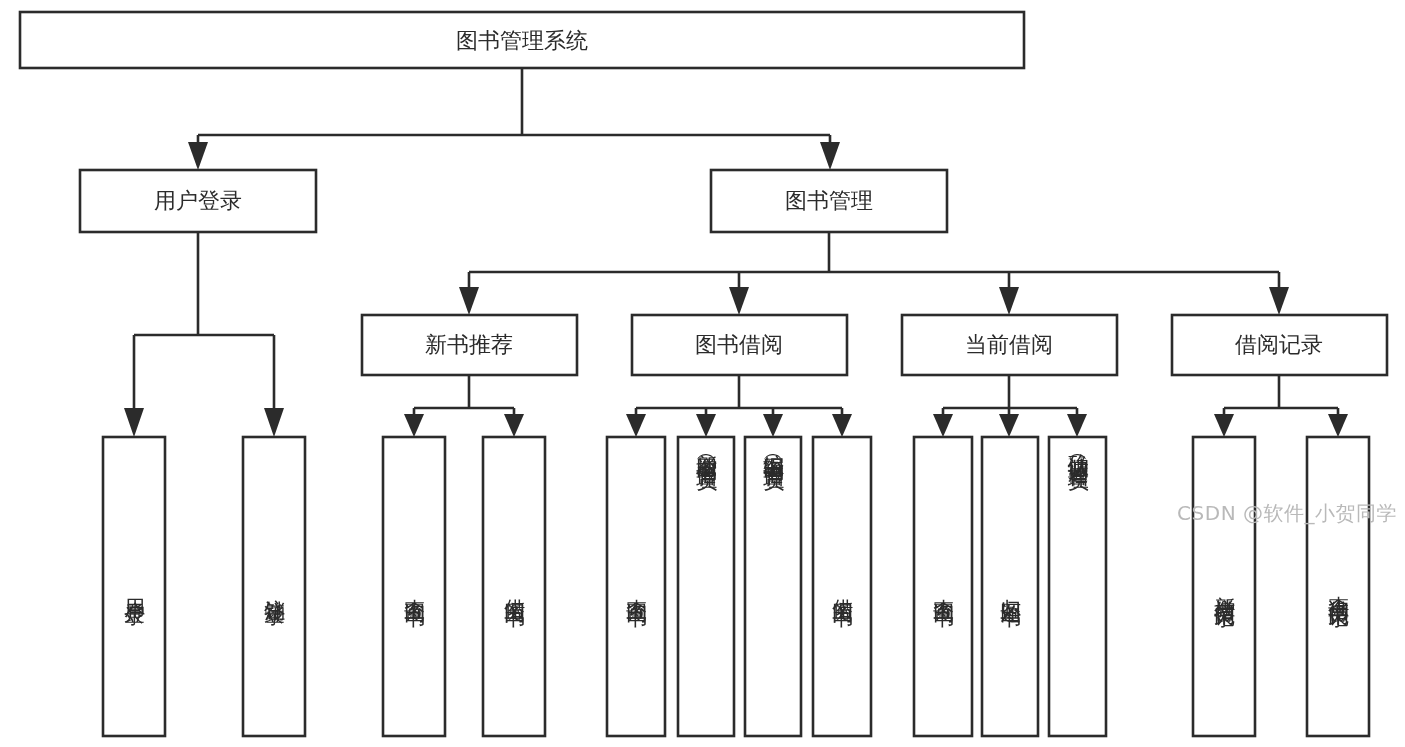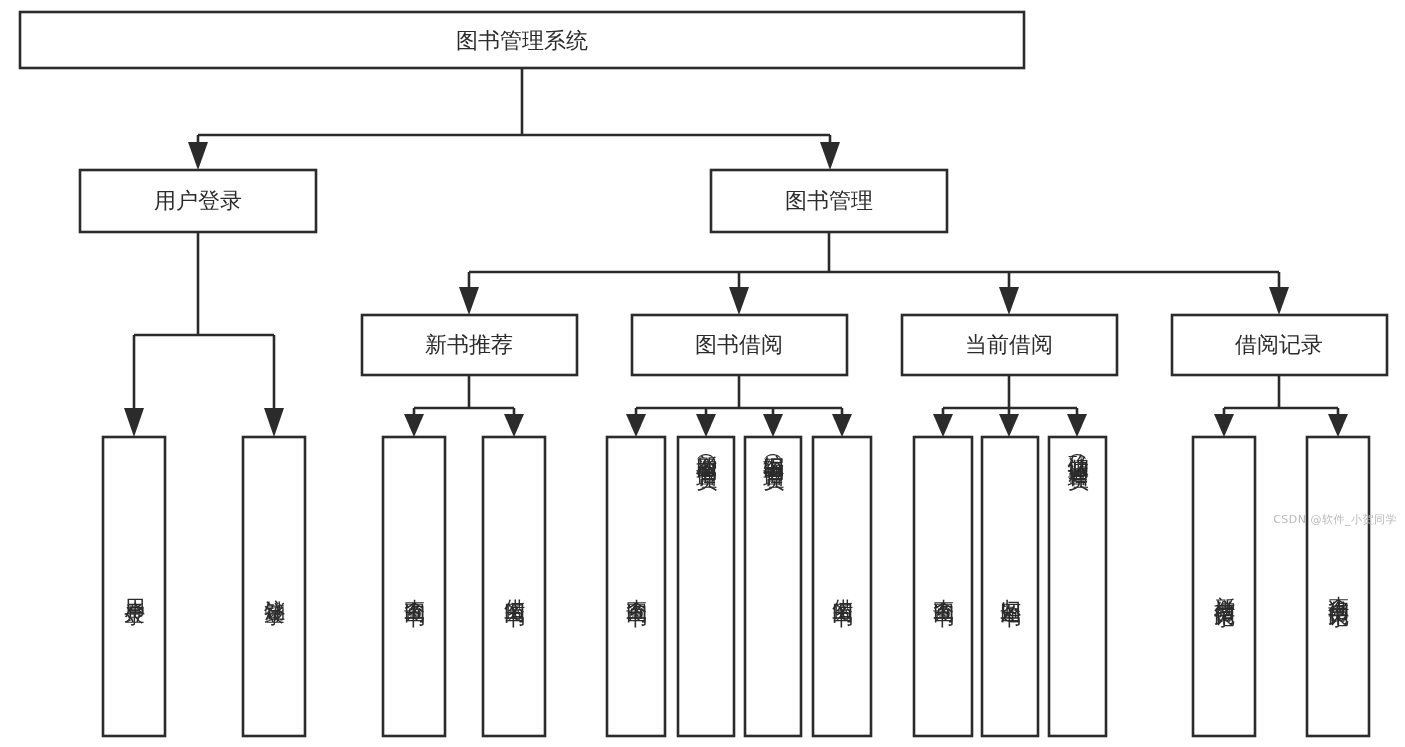--- a/index.html
+++ b/index.html
@@ -65,21 +65,21 @@
     letter-spacing: 2.5px;
     color: #2b2b2b;
     white-space: nowrap;
     text-align: center;
   }
   .watermark {
     position: absolute;
     right: 8px;
     bottom: 6px;
     font-family: "DejaVu Sans", "Liberation Sans", sans-serif;
-    font-size: 11px;
+    font-size: 20px;
     color: #b9b9b9;
     letter-spacing: 0.5px;
     user-select: none;
   }
 </style>
 </head>
 <body>
 
 <div id="diagram-root">
 

